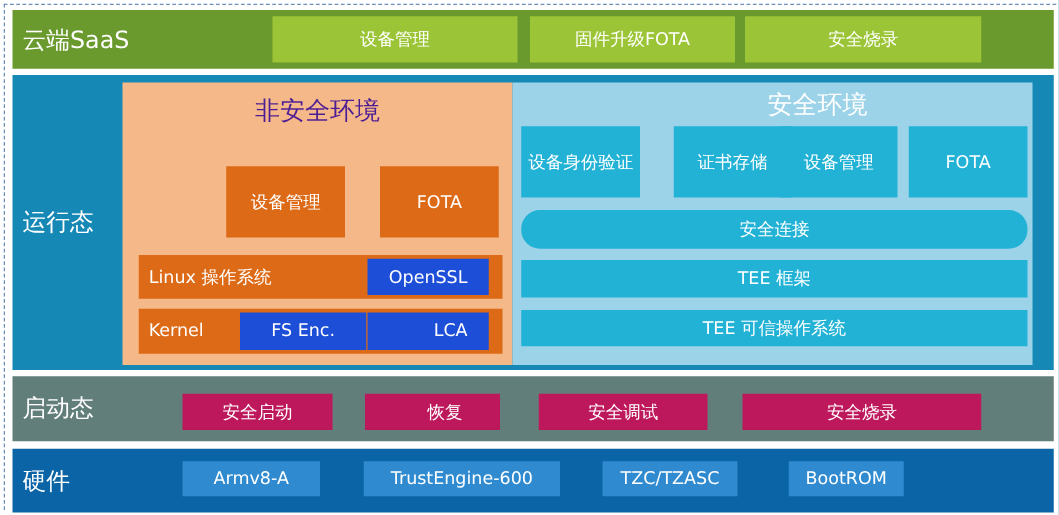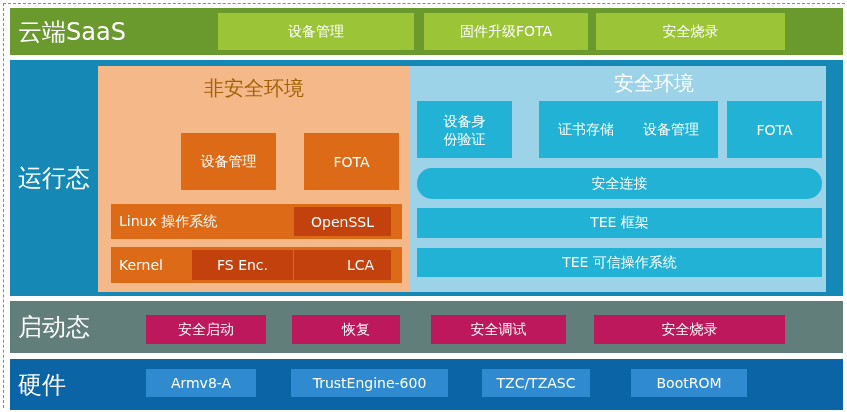--- a/index.html
+++ b/index.html
@@ -2,32 +2,32 @@
 <html><head>
 <meta charset="utf-8">
 <style>
   html, body { margin:0; padding:0; }
   body { width:847px; height:412px; background:#ffffff; position:relative; overflow:hidden;
          font-family:"DejaVu Sans","Liberation Sans",sans-serif; color:#fff; }
   .frame { position:absolute; left:3px; top:3px; width:842px; height:405px;
            border-left:1px dashed #6a8fb8; border-top:1px dashed #6a8fb8; box-sizing:border-box; }
   .abs { position:absolute; box-sizing:border-box; }
   .center { display:flex; align-items:center; justify-content:center; text-align:center; }
-  .layer-label { font-size:24px; display:flex; align-items:center; }
+  .layer-label { font-size:19px; display:flex; align-items:center; }
 
   
   .cloud { left:10px; top:8px; width:833px; height:47px; background:#6a9a2e; }
   .cloud-btn { background:#9bc536; font-size:14px; height:37px; top:5px; }
 
   
   .runtime { left:10px; top:60px; width:833px; height:236px; background:#1688b5; }
   .nonsecure { left:98px; top:66px; width:312px; height:226px; background:#f5b888; }
-  .ns-title { font-size:20px; color:#a16207; }
+  .ns-title { font-size:20px; color:#4c1d95; }
   .orange-dark { background:#dc6a16; }
-  .orange-light { background:#c2410c; }
+  .orange-light { background:#1d4ed8; }
   .secure { left:410px; top:66px; width:416px; height:226px; background:#9dd3e8; }
   .sec-title { font-size:20px;margin-left:36px; }
   .teal { background:#22b2d6; font-size:14px; }
 
   
   .boot { left:10px; top:301px; width:833px; height:52px; background:#627e7a; }
   .boot-btn { background:#be185d; font-size:14px; height:29px; top:315px; }
 
   
   .hw { left:10px; top:359px; width:833px; height:51px; background:#0b64a6; }
@@ -57,21 +57,21 @@
 <div class="abs center orange-light" style="left:294px;top:207px;width:97px;height:29px;font-size:14px;">OpenSSL</div>
 
 <div class="abs orange-dark" style="left:111px;top:247px;width:291px;height:36px;"></div>
 <div class="abs" style="left:119px;top:247px;height:36px;display:flex;align-items:center;font-size:14px;">Kernel</div>
 <div class="abs center orange-light" style="left:192px;top:250px;width:101px;height:30px;font-size:14px;">FS Enc.</div>
 <div class="abs center orange-light" style="left:294px;top:250px;width:97px;height:30px;font-size:14px;padding-left:36px;">LCA</div>
 
 <div class="abs secure"></div>
 <div class="abs center sec-title" style="left:410px;top:66px;width:416px;height:34px;">安全环境</div>
 
-<div class="abs center teal" style="left:417px;top:101px;width:95px;height:57px;flex-direction:column;line-height:18px;">
+<div class="abs center teal" style="left:417px;top:101px;width:95px;height:57px;flex-direction:row;line-height:18px;">
   <span>设备身</span>
   <span>份验证</span>
 </div>
 <div class="abs center teal" style="left:521px;top:101px;width:94px;height:57px;margin-left:18px;">证书存储</div>
 <div class="abs center teal" style="left:624px;top:101px;width:94px;height:57px;">设备管理</div>
 <div class="abs center teal" style="left:727px;top:101px;width:95px;height:57px;">FOTA</div>
 
 <div class="abs center teal" style="left:417px;top:168px;width:405px;height:31px;border-radius:15px;">安全连接</div>
 <div class="abs center teal" style="left:417px;top:208px;width:405px;height:30px;">TEE 框架</div>
 <div class="abs center teal" style="left:417px;top:248px;width:405px;height:29px;">TEE 可信操作系统</div>
@@ -81,13 +81,13 @@
 <div class="abs center boot-btn" style="left:146px;width:120px;">安全启动</div>
 <div class="abs center boot-btn" style="left:292px;width:108px;padding-left:20px;">恢复</div>
 <div class="abs center boot-btn" style="left:431px;width:135px;">安全调试</div>
 <div class="abs center boot-btn" style="left:594px;width:191px;">安全烧录</div>
 
 <div class="abs hw"></div>
 <div class="abs layer-label" style="left:18px;top:359px;height:51px;">硬件</div>
 <div class="abs center hw-btn" style="left:146px;width:110px;">Armv8-A</div>
 <div class="abs center hw-btn" style="left:291px;width:157px;">TrustEngine-600</div>
 <div class="abs center hw-btn" style="left:482px;width:108px;">TZC/TZASC</div>
-<div class="abs center hw-btn" style="left:631px;width:116px;">BootROM</div>
+<div class="abs center hw-btn" style="left:631px;width:92px;">BootROM</div>
 
 </body></html>

